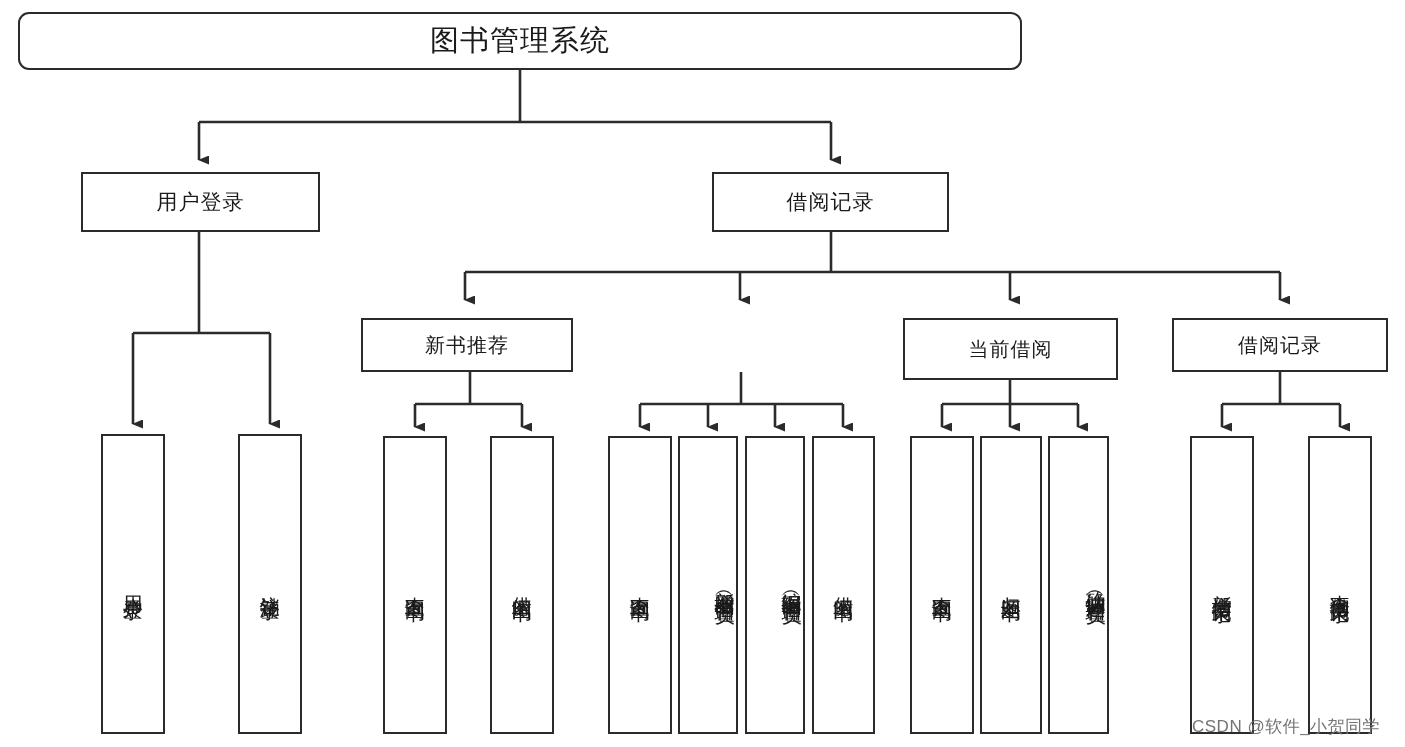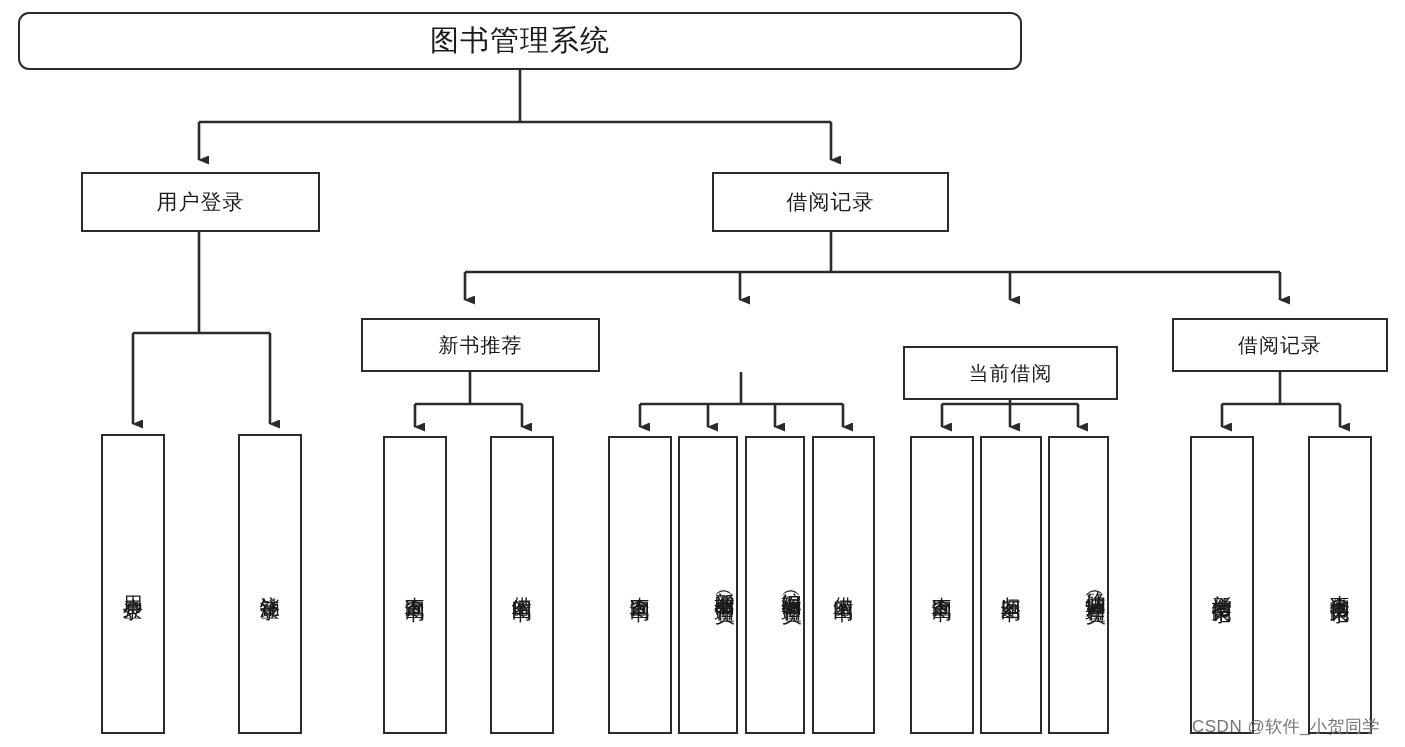--- a/index.html
+++ b/index.html
@@ -113,24 +113,24 @@
     <span>图书管理系统</span>
   </div>
 
   <div class="node lvl2" style="left:81px;top:172px;width:239px;height:60px;">
     <span>用户登录</span>
   </div>
   <div class="node lvl2" style="left:712px;top:172px;width:237px;height:60px;">
     <span>借阅记录</span>
   </div>
 
-  <div class="node lvl3" style="left:361px;top:318px;width:239px;height:54px;">
+  <div class="node lvl3" style="left:361px;top:318px;width:212px;height:54px;">
     <span>新书推荐</span>
   </div>
-  <div class="node lvl3" style="left:903px;top:318px;width:215px;height:54px;margin-top:28px;">
+  <div class="node lvl3" style="left:903px;top:318px;width:215px;height:62px;">
     <span>当前借阅</span>
   </div>
   <div class="node lvl3" style="left:1172px;top:318px;width:216px;height:54px;justify-content:center;">
     <span>借阅记录</span>
   </div>
 
   <div class="node leaf midalign" style="left:101px;top:434px;width:64px;height:300px;">
     <span>用户登录</span>
   </div>
   <div class="node leaf midalign" style="left:238px;top:434px;width:64px;height:300px;">

